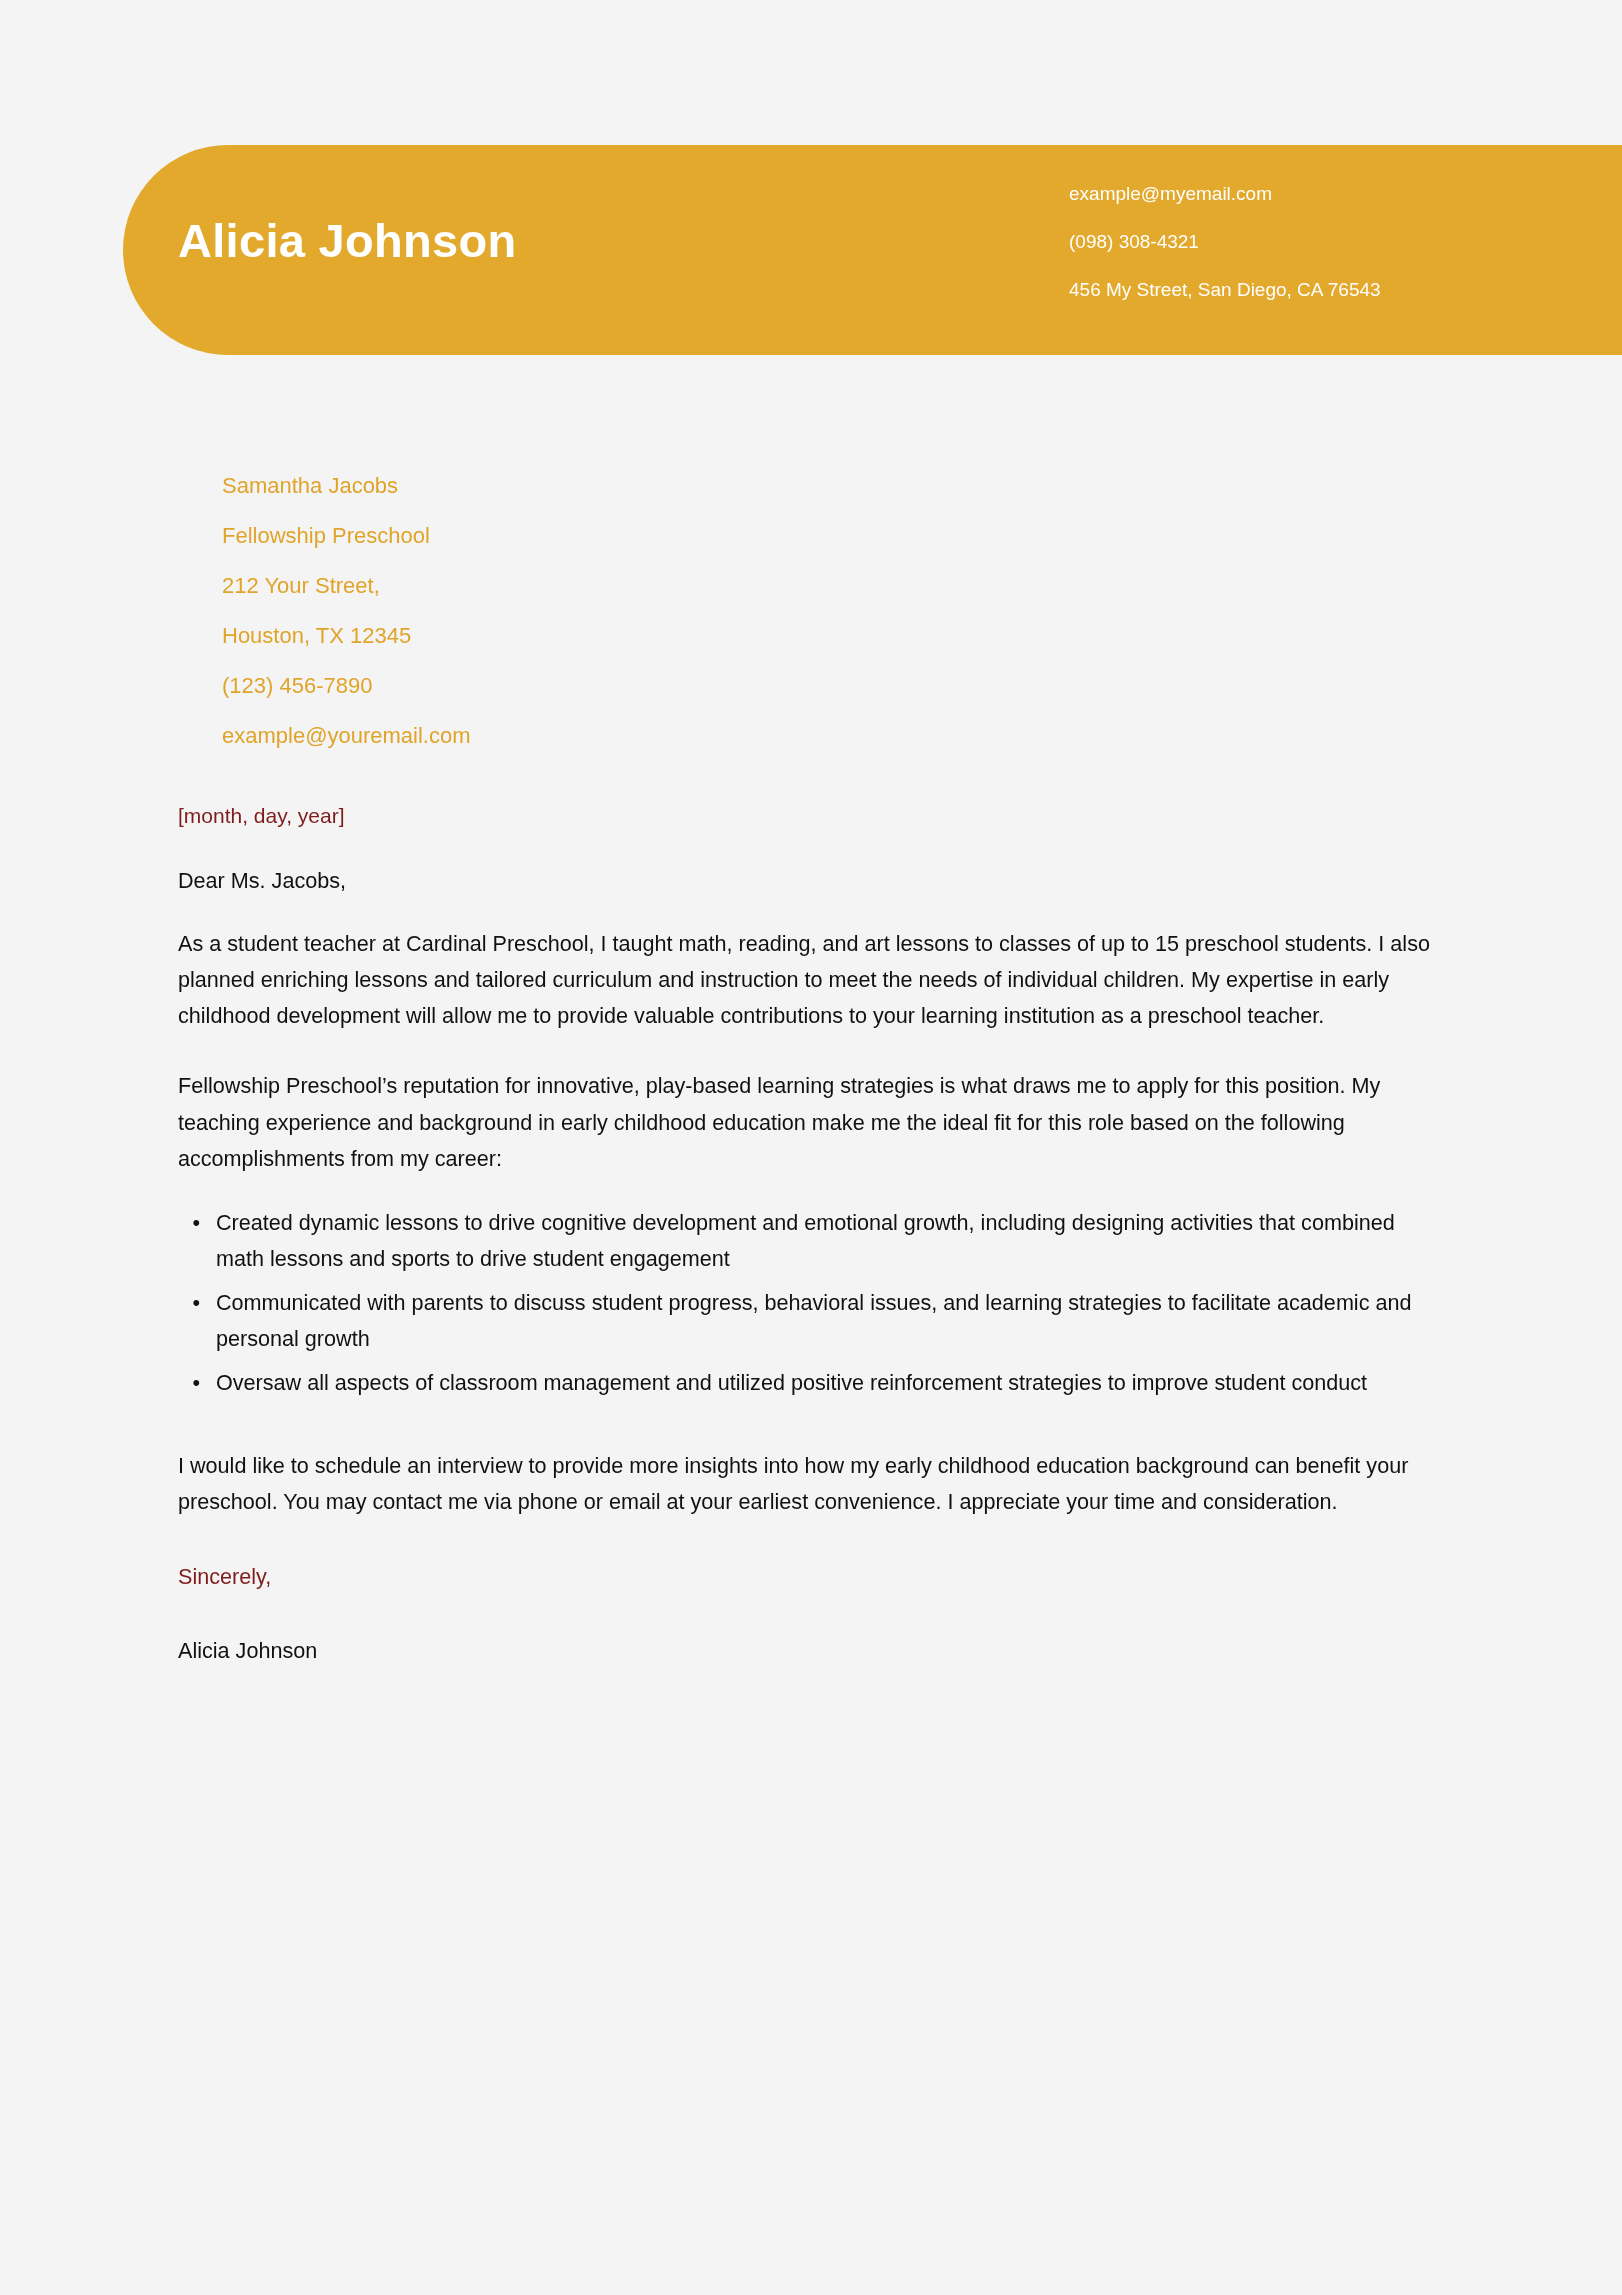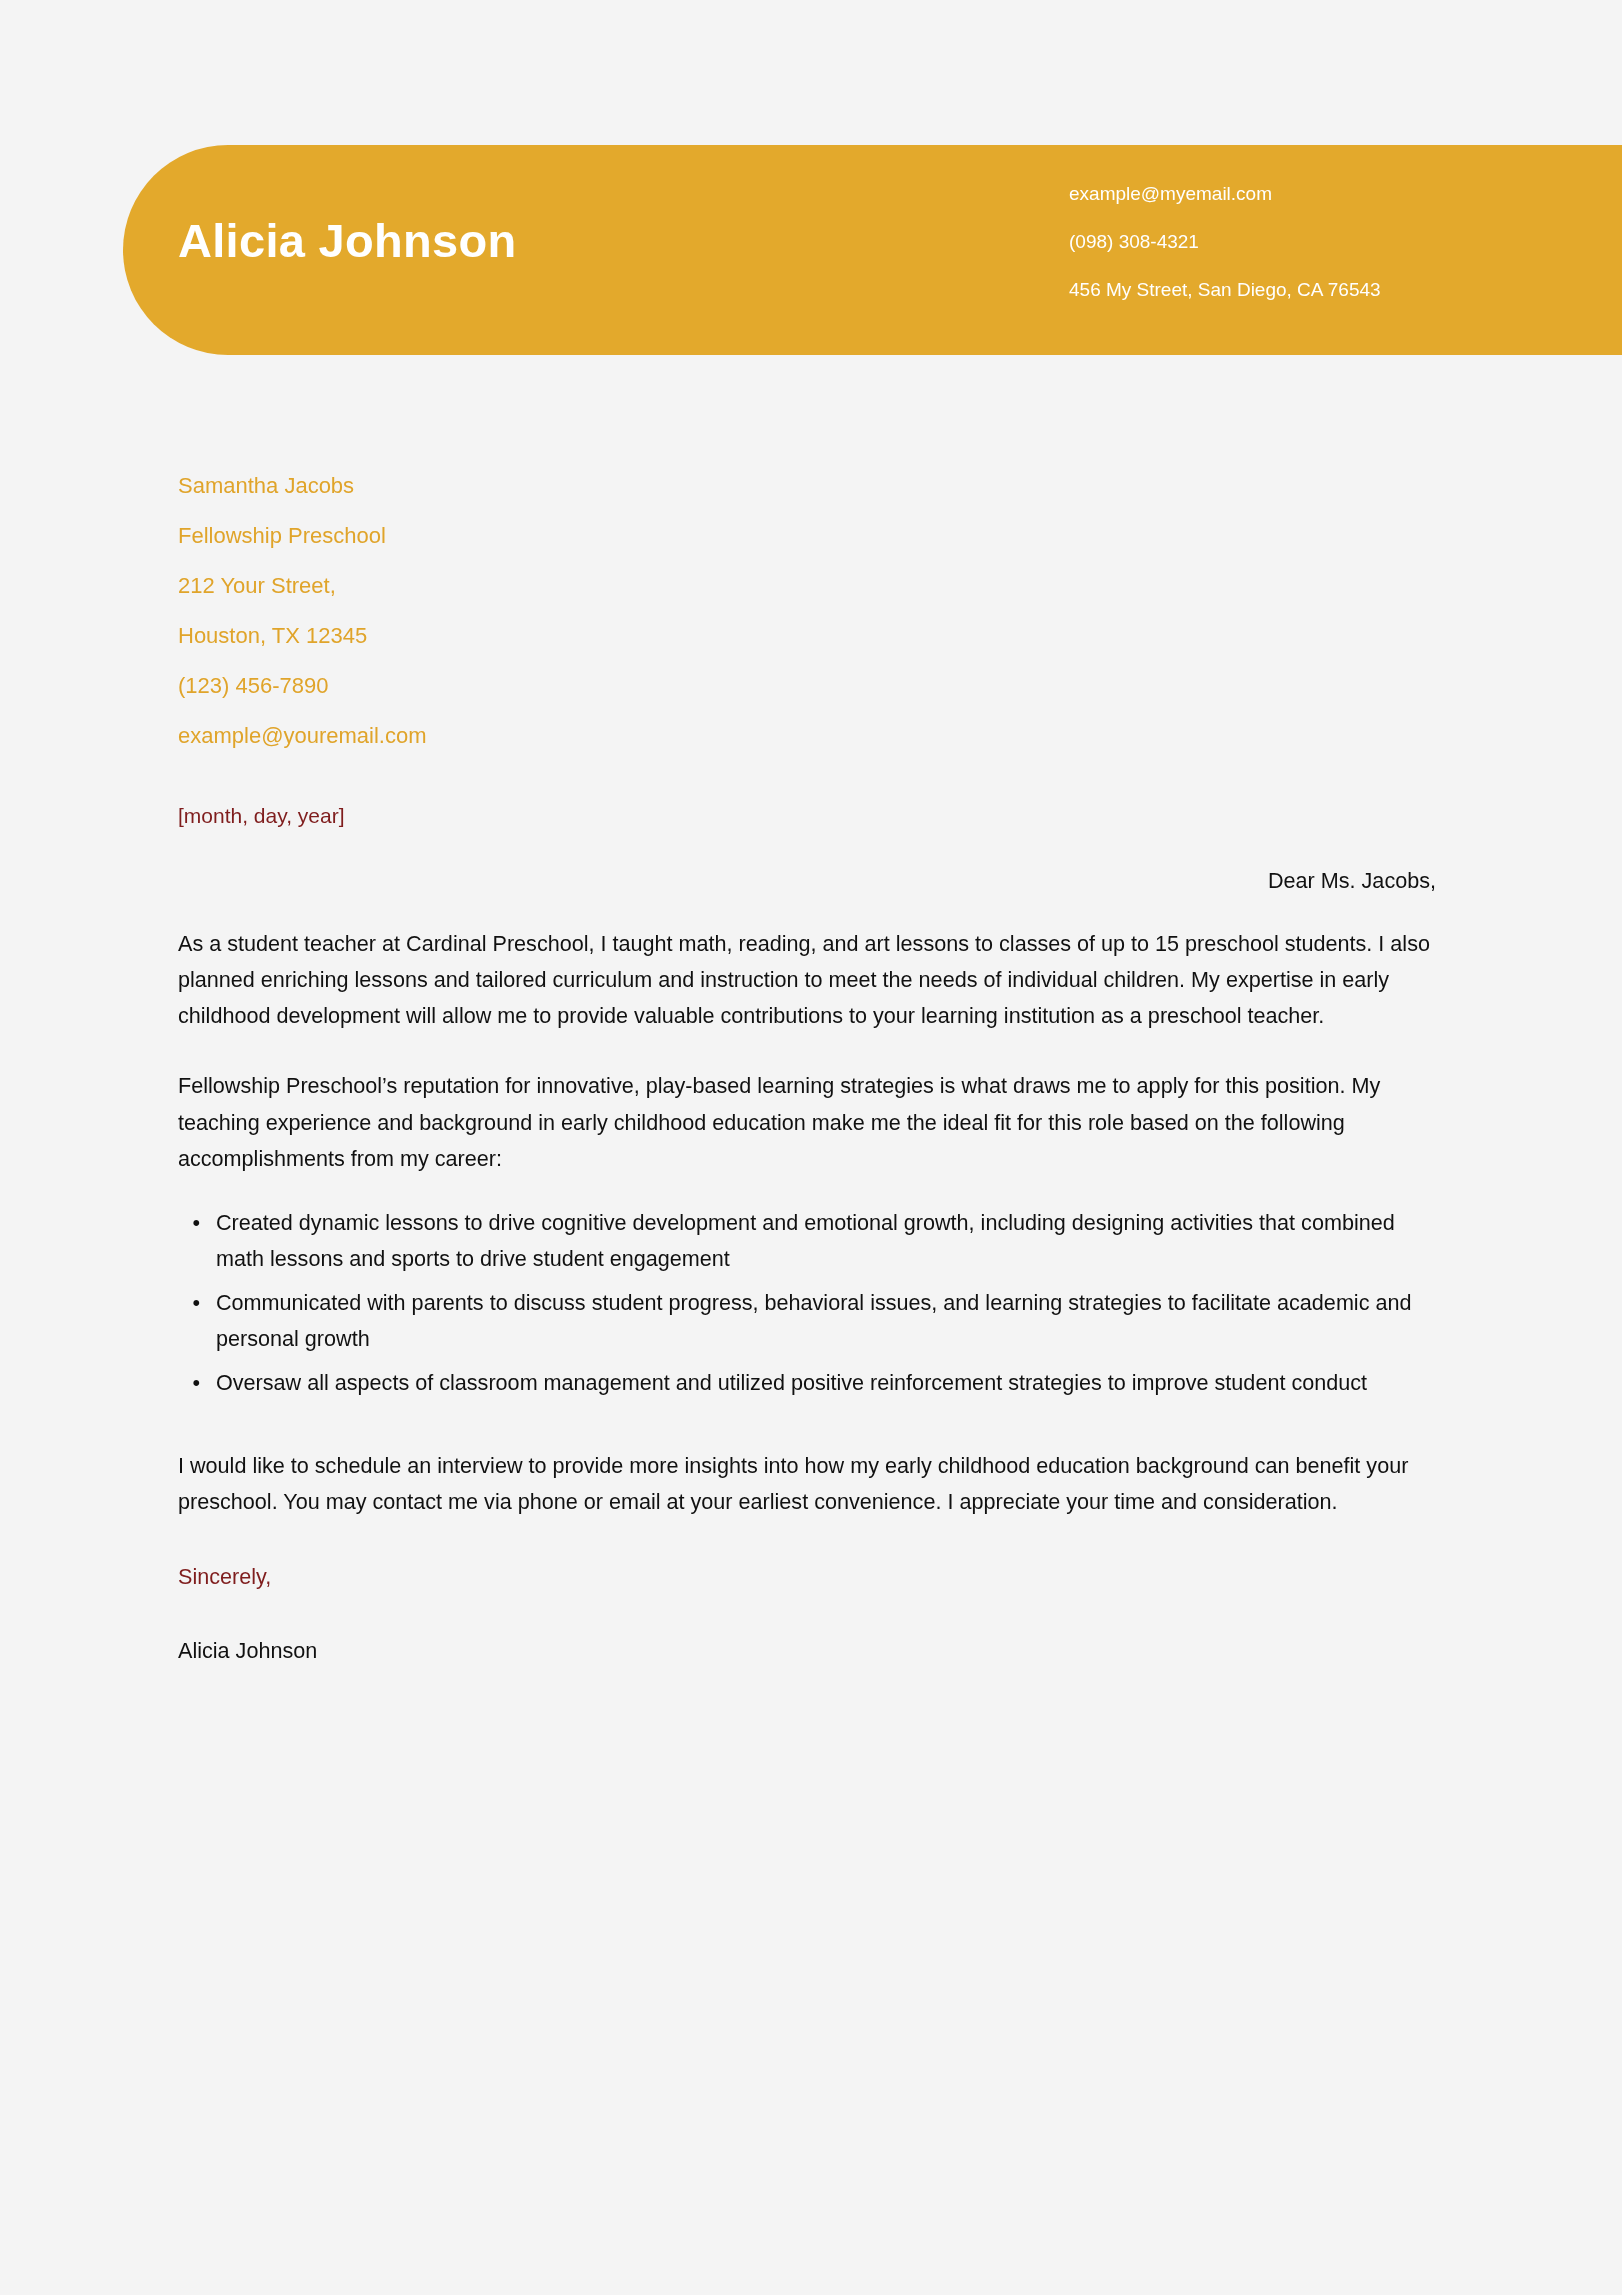--- a/index.html
+++ b/index.html
@@ -77,35 +77,35 @@
 
   .recipient-block {
     margin-bottom: 0;
   }
   .recipient-line {
     font-size: 22px;
     color: #e0a42a;
     line-height: 1.0;
     margin-bottom: 28px;
     white-space: nowrap;
+    margin-left: 44px;
   }
 
   .date-line {
     font-size: 21px;
     color: #7f1d1d;
     line-height: 1.0;
     margin-top: 58px;
   }
 
   .salutation {
     font-size: 21.6px;
     color: #111111;
     line-height: 1.0;
     margin-top: 44px;
-    text-align: right;
   }
 
   .body-paragraph {
     font-size: 21.6px;
     color: #111111;
     line-height: 1.68;
     margin-top: 34px;
   }
 
   .accomplishments {

